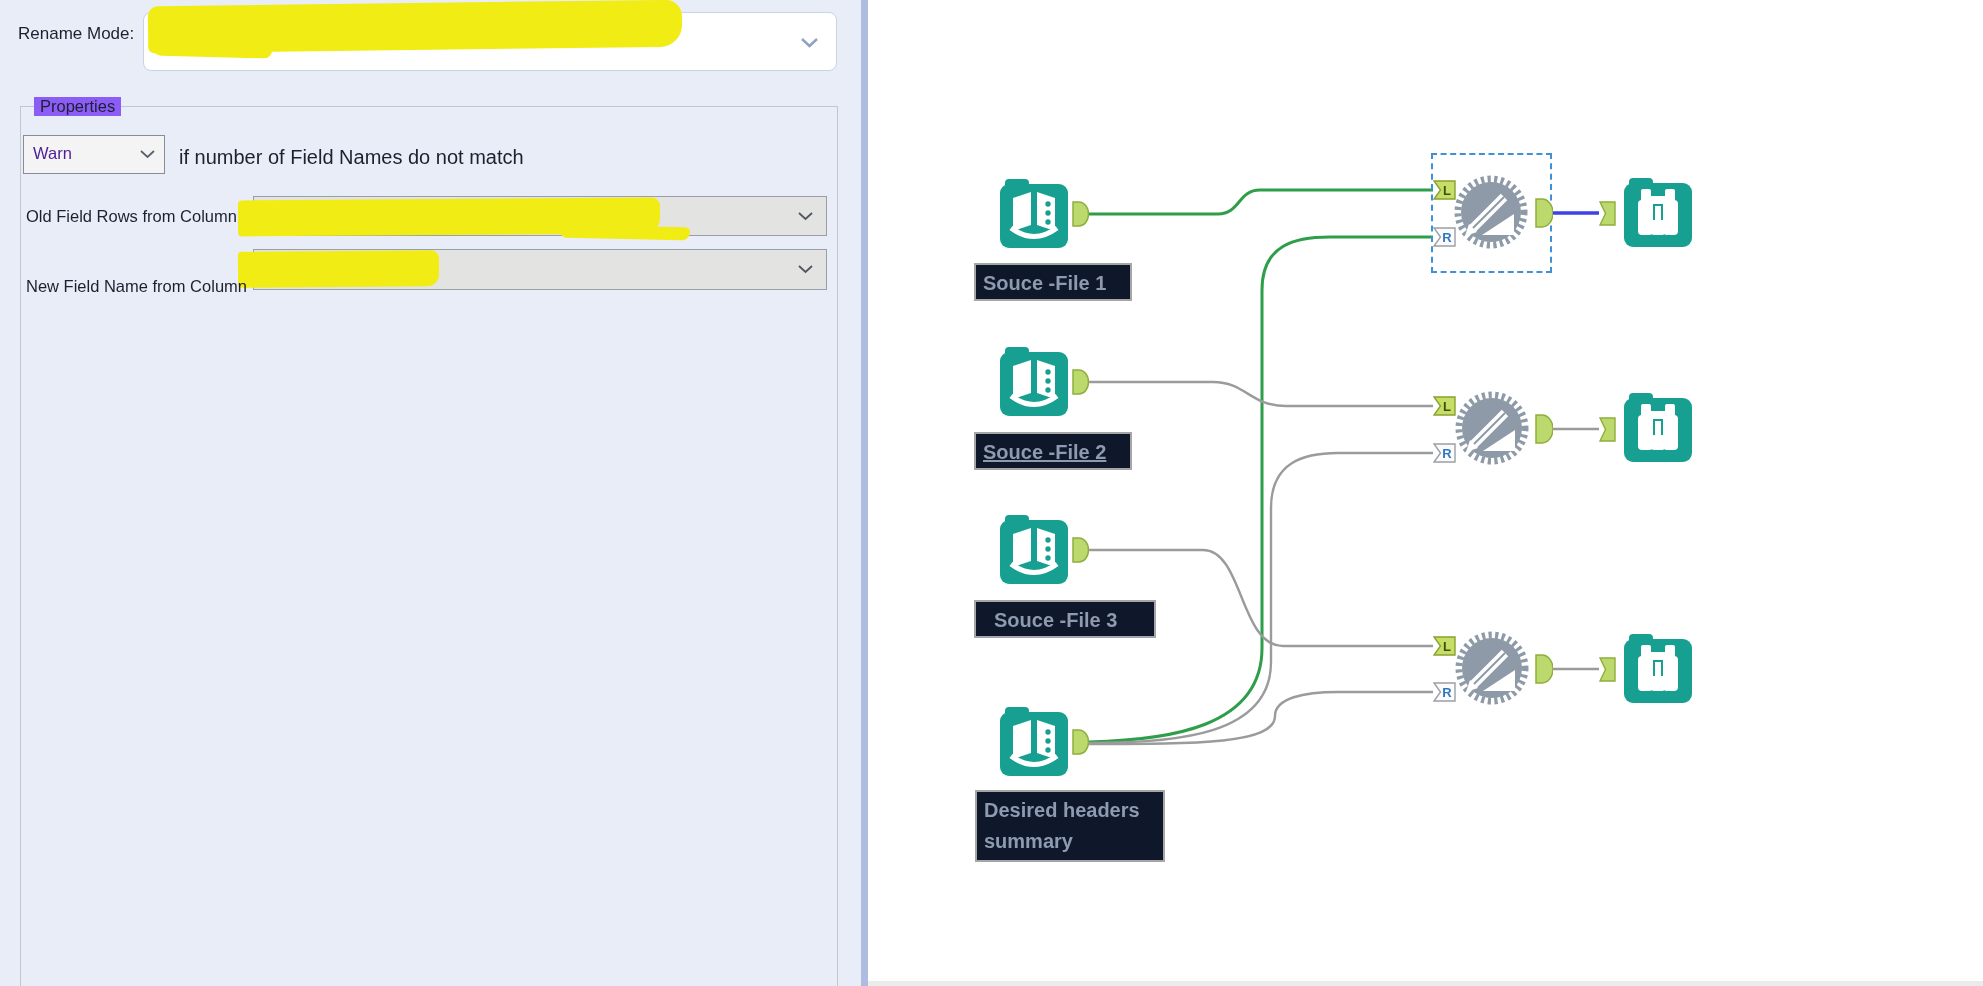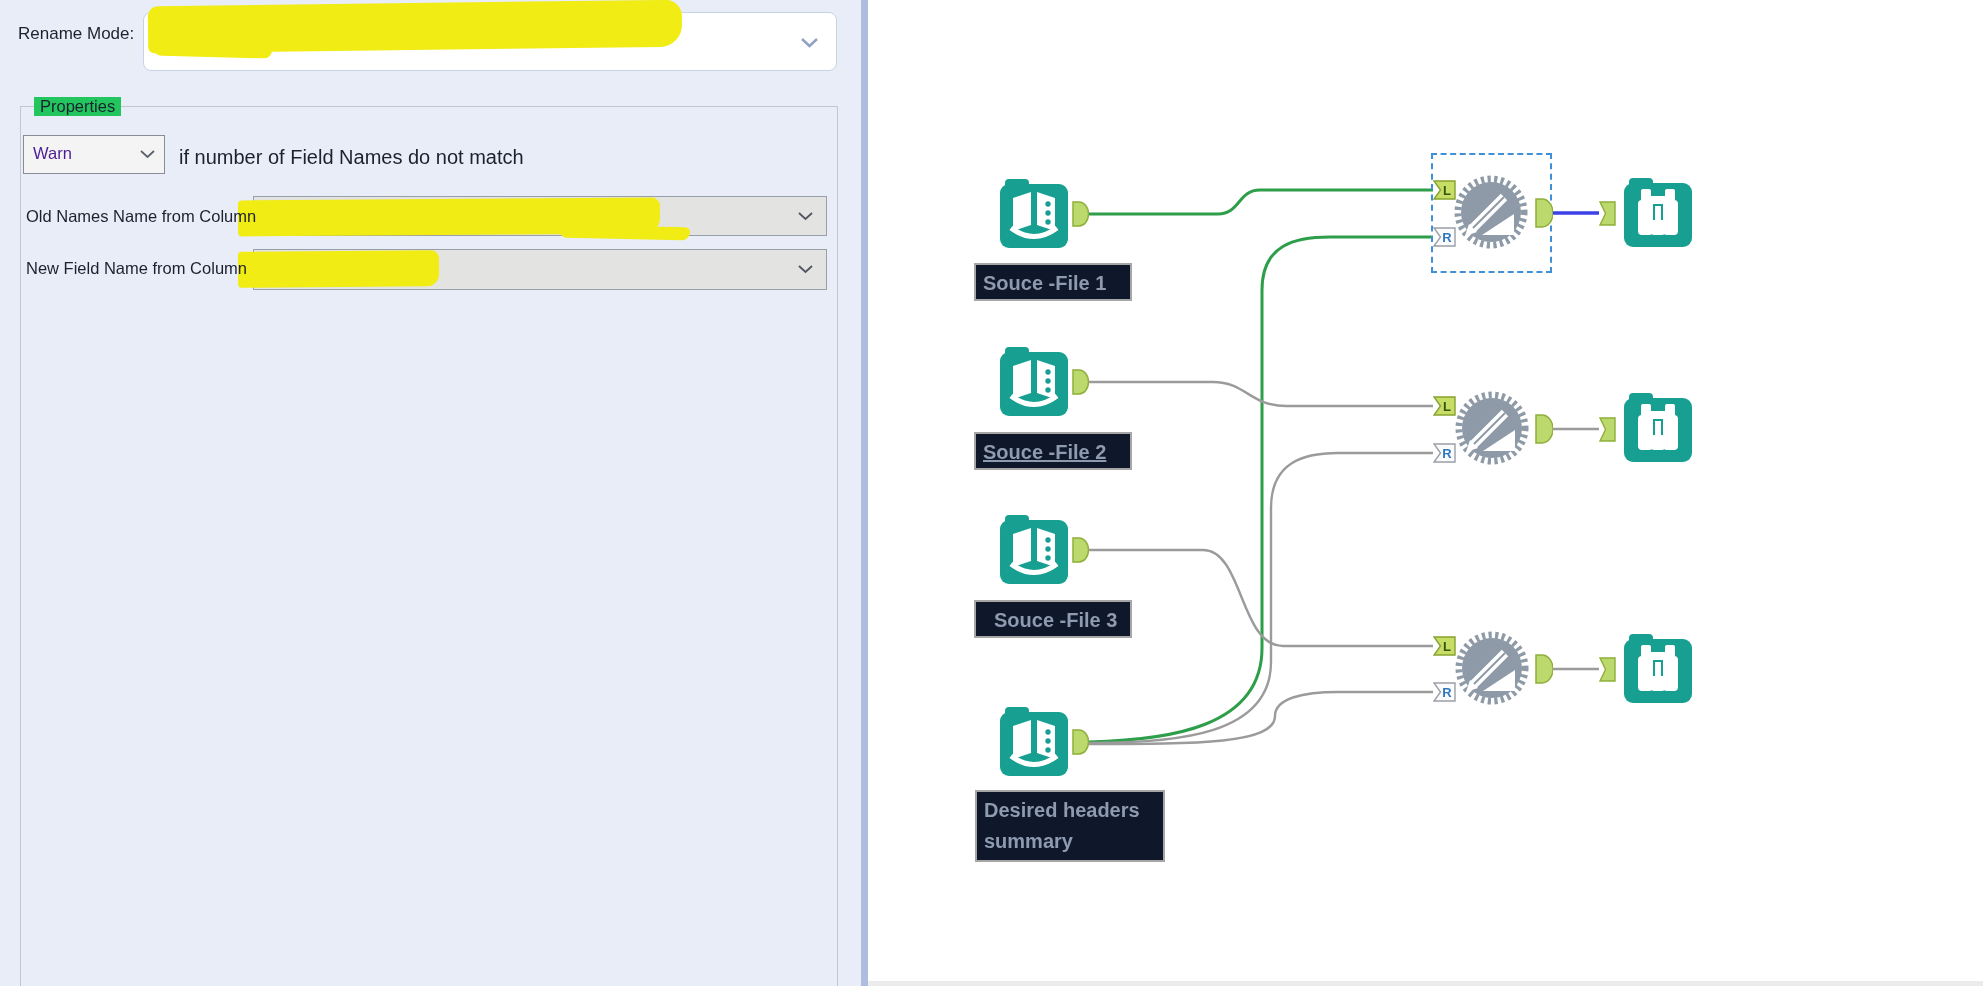--- a/index.html
+++ b/index.html
@@ -18,21 +18,21 @@
   .chev-top{position:absolute;right:17px;top:24px;z-index:4;}
 
   .hl{position:absolute;background:#f1ec14;z-index:2;}
   .hl-top{left:148px;top:3px;width:534px;height:47px;transform:rotate(-0.7deg);border-radius:10px 16px 22px 6px;}
   .hl-top-tail{left:152px;top:44px;width:120px;height:13px;transform:rotate(1.5deg);border-radius:4px 4px 10px 12px;}
   .hl-old{left:238px;top:199px;width:422px;height:36px;transform:rotate(-0.4deg);border-radius:4px 8px 16px 4px;}
   .hl-old-tail{left:560px;top:226px;width:130px;height:13px;transform:rotate(1.2deg);border-radius:3px 6px 10px 8px;}
   .hl-new{left:238px;top:251px;width:201px;height:36px;transform:rotate(-0.5deg);border-radius:4px 8px 12px 4px;}
 
   .groupbox{position:absolute;left:20px;top:106px;width:816px;height:900px;border:1px solid #c3c6cc;}
-  .group-title{position:absolute;left:34px;top:97px;background:#22c55e;padding:0 6px;color:#1c2130;font-size:16.5px;z-index:3;}
+  .group-title{position:absolute;left:34px;top:97px;background:#8b5cf6;padding:0 6px;color:#1c2130;font-size:16.5px;z-index:3;}
 
   .combo-warn{position:absolute;left:23px;top:135px;width:140px;height:37px;background:#f4f4f4;
               border:1px solid #878d99;z-index:3;}
   .combo-warn .value{position:absolute;left:9px;top:8px;font-size:16.5px;color:#4c1d95;}
   .combo-warn .chev{position:absolute;right:9px;top:14px;}
 
   .drop{position:absolute;left:253px;width:572px;background:#e3e3e1;border:1px solid #999fa8;z-index:1;}
   .drop-old{top:196px;height:38px;}
   .drop-new{top:249px;height:39px;}
   .drop .value{position:absolute;left:9px;top:8px;font-size:16.5px;color:#16160a;z-index:4;white-space:nowrap;}
@@ -71,31 +71,31 @@
     <span class="group-title">Properties</span>
 
     <div class="combo-warn">
       <span class="value">Warn</span>
       <svg class="chev" width="15" height="9">
         <polyline points="1,1 7.5,7 14,1" fill="none" stroke="#5b626e" stroke-width="1.8"></polyline>
       </svg>
     </div>
     <span class="lbl" style="left:179px;top:146px;font-size:20px;">if number of Field Names do not match</span>
 
-    <span class="lbl" style="left:26px;top:207px;font-size:16.5px;">Old Names Name from Column</span>
+    <span class="lbl" style="left:26px;top:207px;font-size:16.5px;">Old Field Rows from Column</span>
     <div class="hl hl-old"></div>
     <div class="hl hl-old-tail"></div>
     <div class="drop drop-old">
       <span class="value">Orinal Headers</span>
       <svg class="chev" width="15" height="9">
         <polyline points="1,1 7.5,7 14,1" fill="none" stroke="#50555f" stroke-width="1.8"></polyline>
       </svg>
     </div>
 
-    <span class="lbl" style="left:26px;top:259px;font-size:16.5px;text-align:right;">New Field Name from Column</span>
+    <span class="lbl" style="left:26px;top:277px;font-size:16.5px;text-align:right;">New Field Name from Column</span>
     <div class="hl hl-new"></div>
     <div class="drop drop-new">
       <span class="value">Desired Headers</span>
       <svg class="chev" width="15" height="9">
         <polyline points="1,1 7.5,7 14,1" fill="none" stroke="#50555f" stroke-width="1.8"></polyline>
       </svg>
     </div>
   </div>
 
   <div class="splitter"></div>
@@ -150,21 +150,21 @@
       <polygon points="16,21 34,15 34,48 16,54" fill="#fff"></polygon>
       <polygon points="40,15 58,21 58,54 40,48" fill="#fff"></polygon>
       <circle cx="51" cy="27" r="2.7" fill="#17A091"></circle>
         <circle cx="51" cy="36" r="2.7" fill="#17A091"></circle>
         <circle cx="51" cy="45" r="2.7" fill="#17A091"></circle>
       <path d="M14,51 q23,17 46,0" stroke="#fff" stroke-width="5" fill="none"></path>
     </svg>
     <svg class="tool" style="left:203px;top:537px;" width="18" height="26">
       <path d="M2,1 h6 a9.5,12 0 0 1 0,24 h-6 z" fill="#BCD96D" stroke="#8FAE3A" stroke-width="1.5"></path>
     </svg>
-    <div class="annotation" style="left:106px;top:600px;width:158px;height:38px;padding-left:18px;">Souce -File 3</div>
+    <div class="annotation" style="left:106px;top:600px;width:182px;height:38px;padding-left:18px;">Souce -File 3</div>
 
     <svg class="tool" style="left:129px;top:705px;" width="74" height="74">
       <rect x="8" y="2" width="24" height="16" rx="4" fill="#17A091"></rect>
       <rect x="3" y="7" width="68" height="64" rx="9" fill="#17A091"></rect>
       <polygon points="16,21 34,15 34,48 16,54" fill="#fff"></polygon>
       <polygon points="40,15 58,21 58,54 40,48" fill="#fff"></polygon>
       <circle cx="51" cy="27" r="2.7" fill="#17A091"></circle>
         <circle cx="51" cy="36" r="2.7" fill="#17A091"></circle>
         <circle cx="51" cy="45" r="2.7" fill="#17A091"></circle>
       <path d="M14,51 q23,17 46,0" stroke="#fff" stroke-width="5" fill="none"></path>

